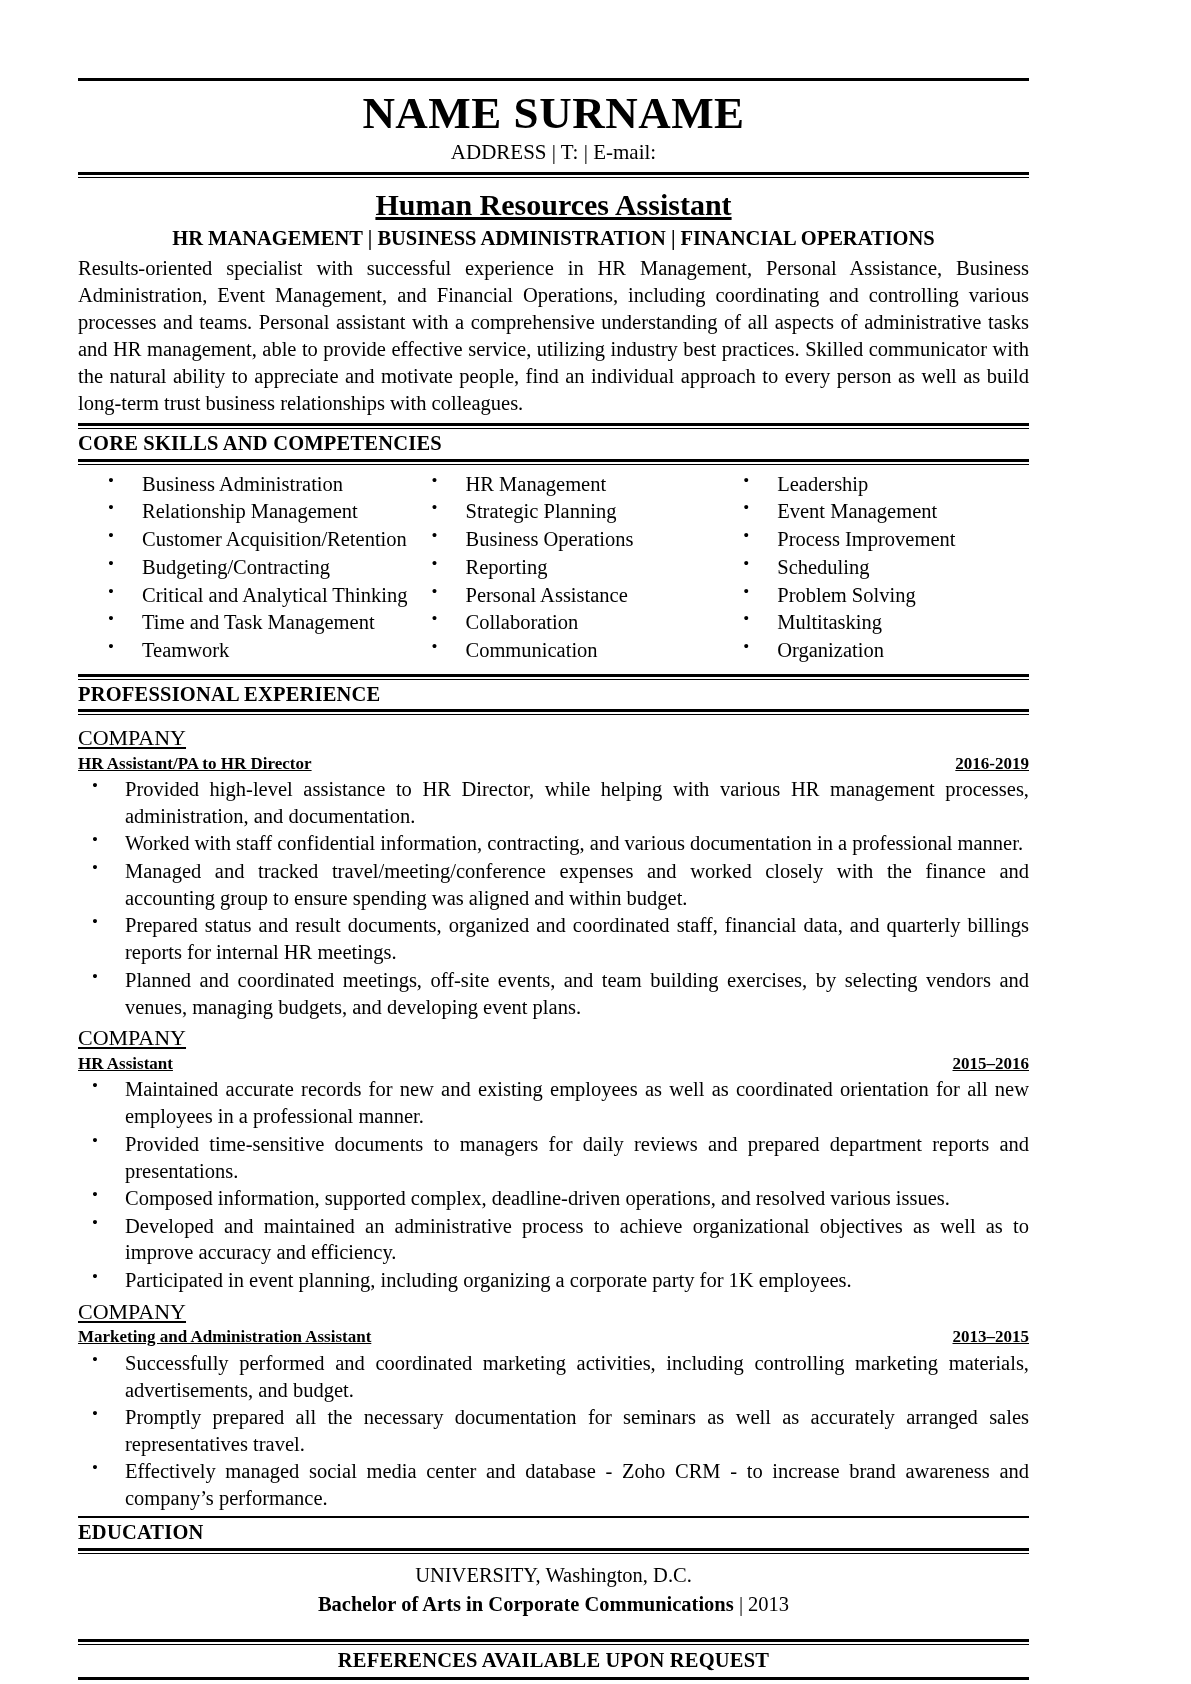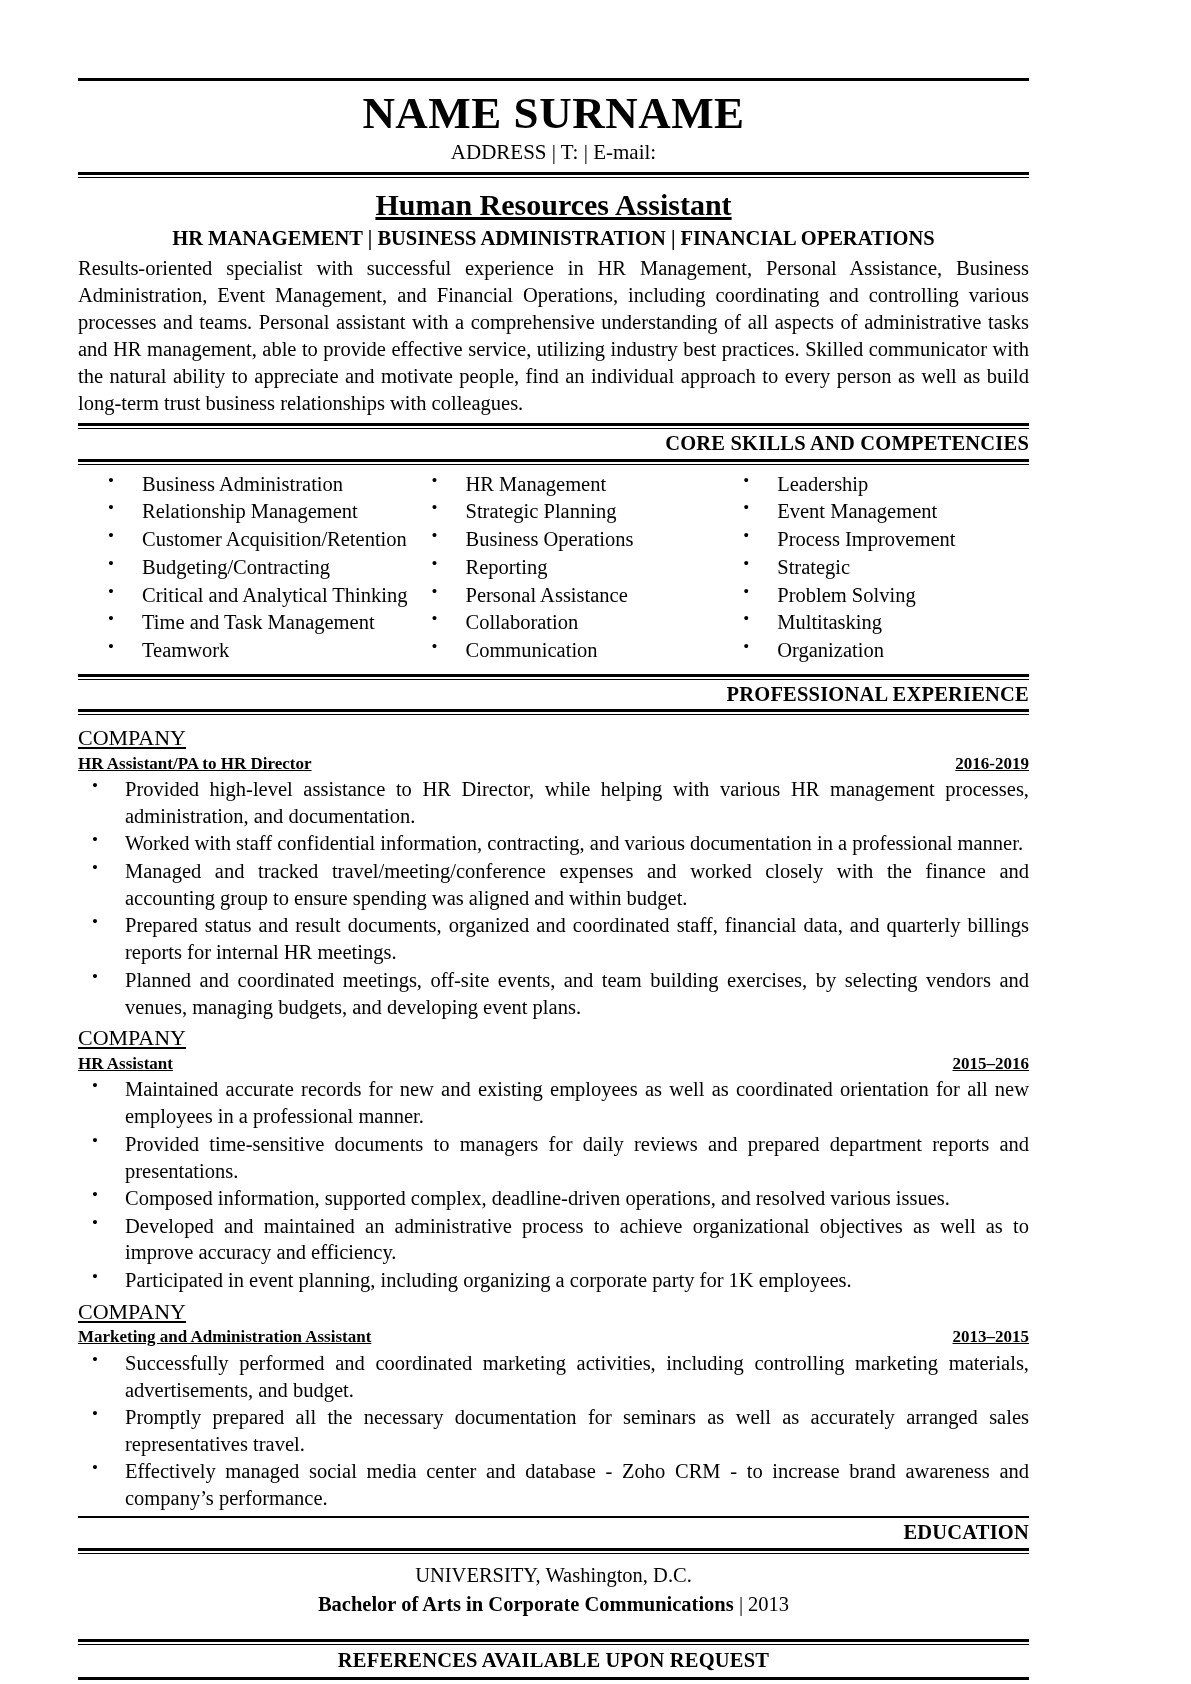--- a/index.html
+++ b/index.html
@@ -80,21 +80,21 @@
     line-height: 1.32;
     margin: 0 0 6px 0;
     hyphens: none;
   }
 
   
   .section-band {
     margin-top: 4px;
   }
   .section-title {
-    text-align: right;
+    text-align: left;
     font-size: 20.5px;
     font-weight: bold;
     letter-spacing: 0.2px;
     padding: 2px 0 3px 0;
     line-height: 1.2;
   }
 
   
   .skills {
     display: flex;
@@ -283,21 +283,21 @@
           <div class="skill-item">
             <span class="bullet">•</span>
             <span>Event Management</span>
           </div>
           <div class="skill-item">
             <span class="bullet">•</span>
             <span>Process Improvement</span>
           </div>
           <div class="skill-item">
             <span class="bullet">•</span>
-            <span>Strategic</span>
+            <span>Scheduling</span>
           </div>
           <div class="skill-item">
             <span class="bullet">•</span>
             <span>Problem Solving</span>
           </div>
           <div class="skill-item">
             <span class="bullet">•</span>
             <span>Multitasking</span>
           </div>
           <div class="skill-item">

